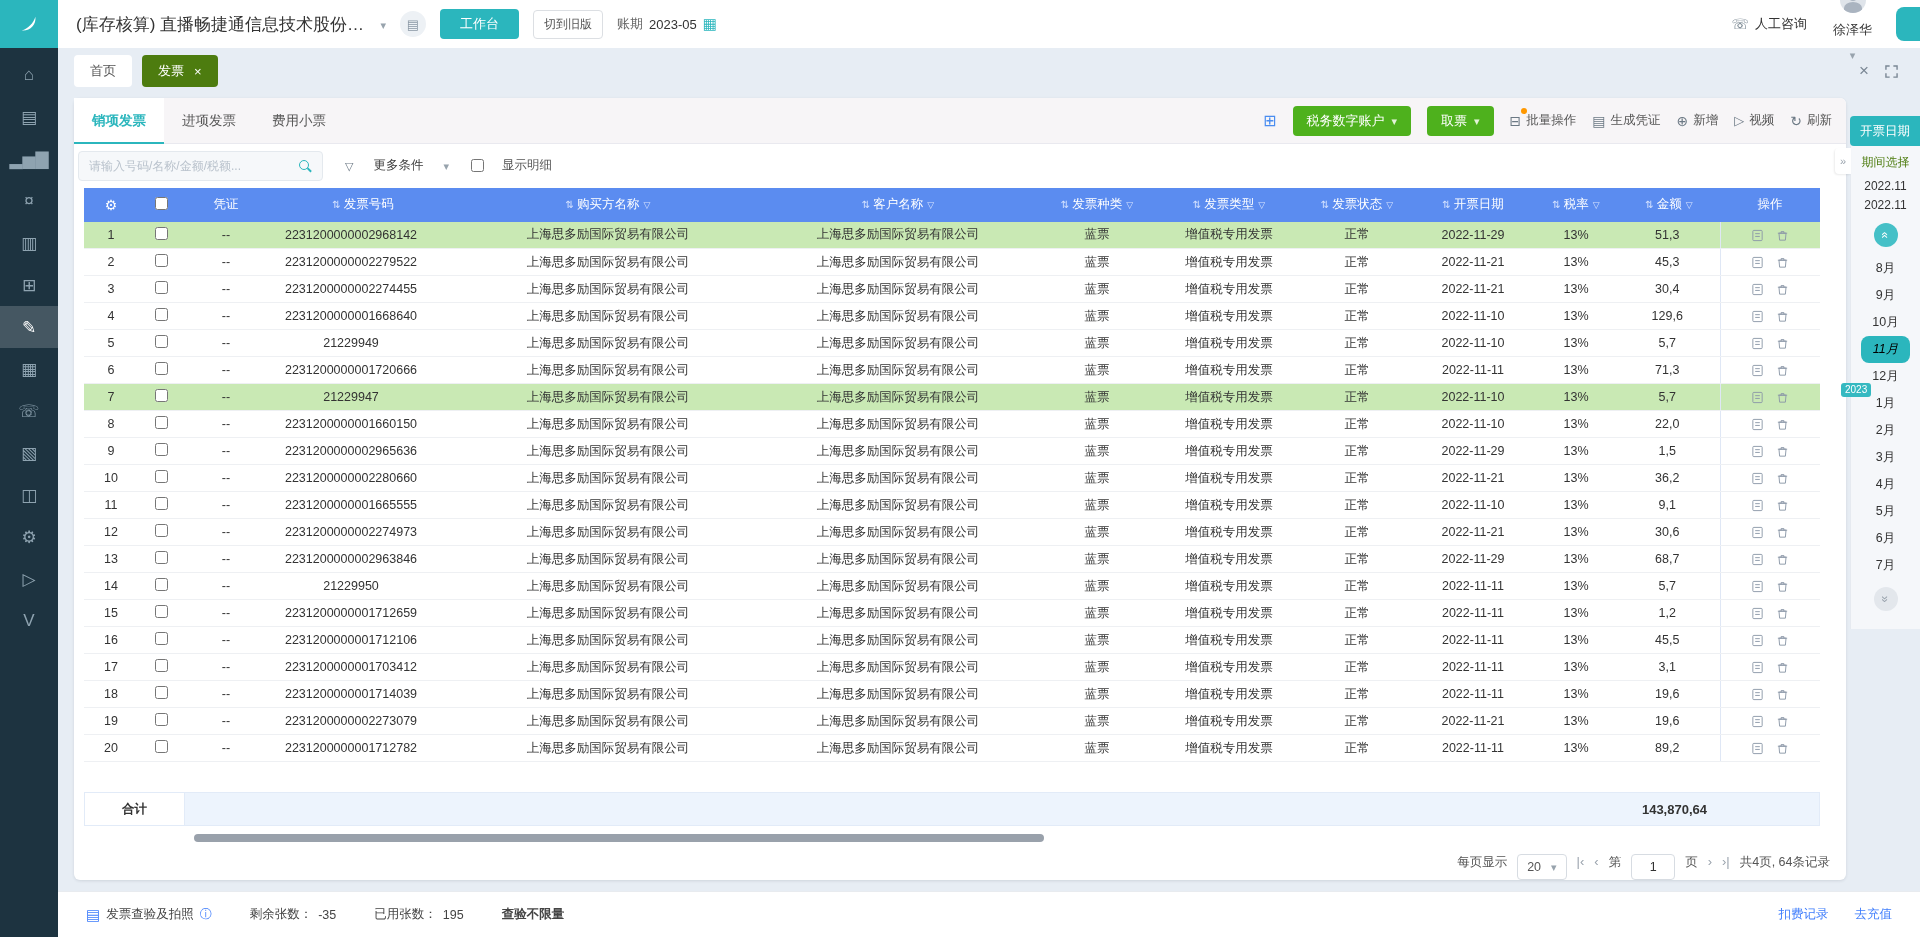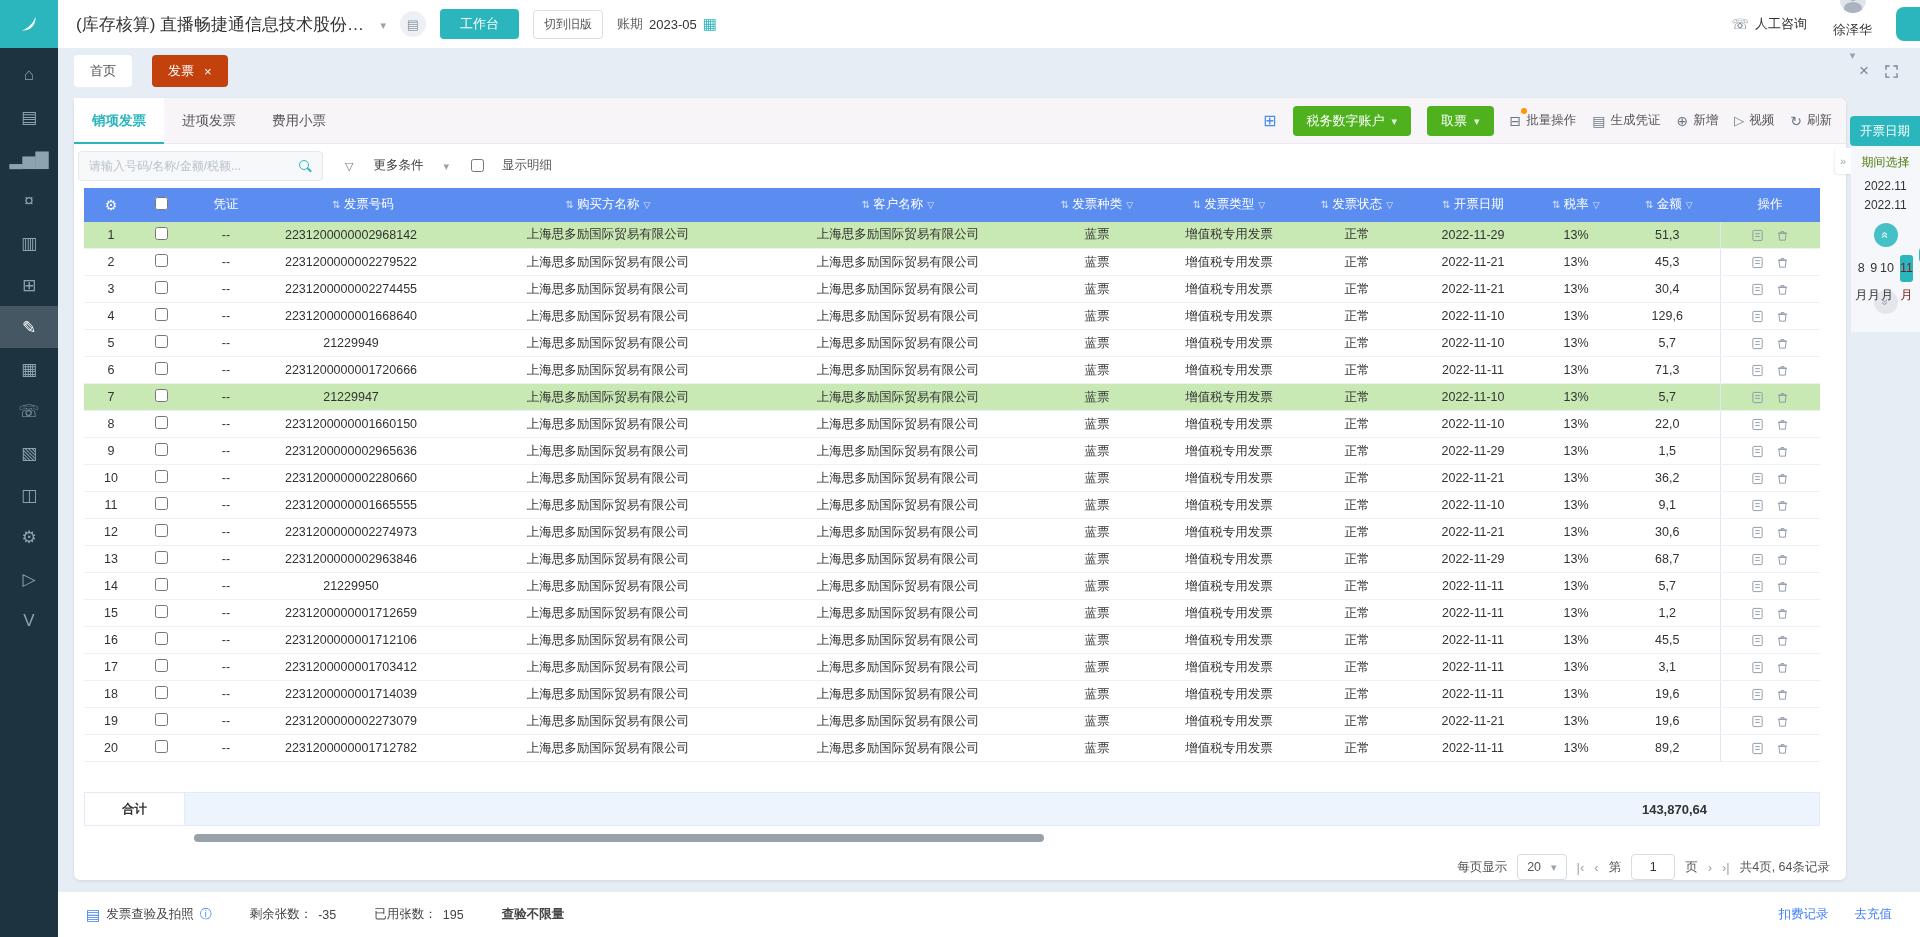--- a/index.html
+++ b/index.html
@@ -32,21 +32,21 @@
   .i-bell::before { content:"☏"; color:#5a6b78; font-size:14px; }
   .user { display:flex; align-items:center; gap:8px; cursor:pointer;flex-direction:column; }
   .avatar { width:26px; height:26px; border-radius:50%; background:#dfe4ea; position:relative; overflow:hidden; }
   .avatar::before { content:''; position:absolute; width:10px; height:10px; border-radius:50%; background:#aab4c0; left:8px; top:4px; }
   .avatar::after { content:''; position:absolute; width:18px; height:12px; border-radius:50% 50% 0 0; background:#aab4c0; left:4px; top:15px; }
   .corner-pill { position:absolute; right:0; top:7px; width:24px; height:34px; background:#2bb6bd; border-radius:8px 0 0 8px; z-index:40; cursor:pointer; }
 
   
   .tabrow { height:46px; display:flex; align-items:center; padding:0 22px 0 16px; gap:10px; }
   .tab { height:32px; padding:0 16px; border-radius:4px; background:#fff; color:#555; display:flex; align-items:center; gap:10px; font-size:13px; cursor:pointer; }
-  .tab.active { background:#c2410c; color:#fff;margin-left:10px; }
+  .tab.active { background:#4d7c0f; color:#fff; }
   .tab .x::before { content:"×"; font-size:13px; }
   .tabrow-right { margin-left:auto; display:flex; gap:16px; align-items:center; color:#7a8794; }
   .i-close-all::before { content:"×"; font-size:17px; }
 
   
   .content { flex:1; position:relative; padding:4px 74px 0 16px; }
   .card { background:#fff; border-radius:6px; height:782px; box-shadow:0 1px 3px rgba(31,45,61,.12); display:flex; flex-direction:column; }
 
   
   .strip { height:46px; background:#f7f5f7; border-bottom:1px solid #e9e9ef; border-radius:6px 6px 0 0; display:flex; align-items:center; padding:0 14px 0 0; }
@@ -95,21 +95,21 @@
   .dim { color:#666; }
 
   
   .total-row { display:flex; width:1736px; margin:30px 0 0 10px; height:34px; background:#edf4fd; border:1px solid #e2ebf8; align-items:center; }
   .total-label { width:100px; background:#fff; border-right:1px solid #e2ebf8; height:100%; display:flex; align-items:center; justify-content:center; font-weight:bold; color:#333; font-size:12.5px; }
   .total-amount { margin-left:auto; padding-right:112px; font-weight:bold; font-size:13px; }
 
   .hscroll { height:8px; width:850px; background:#99a1ab; border-radius:4px; margin:8px 0 0 120px; cursor:pointer; }
 
   
-  .pager { display:flex; align-items:center; justify-content:flex-end; gap:10px; padding:12px 16px 0 0; color:#555; font-size:12.5px; }
+  .pager { display:flex; align-items:flex-start; justify-content:flex-end; gap:10px; padding:12px 16px 0 0; color:#555; font-size:12.5px; }
   .select-box { border:1px solid #d7dce2; border-radius:4px; height:26px; display:flex; align-items:center; gap:10px; padding:0 9px; background:#fff; cursor:pointer; }
   .page-input { width:44px; height:26px; border:1px solid #d7dce2; border-radius:4px; text-align:center; font-size:12.5px; color:#333; }
   .pg-ico { color:#9aa3ad; font-size:13px; cursor:pointer; }
   .i-first::before { content:"|‹"; }
   .i-prev::before { content:"‹"; }
   .i-next::before { content:"›"; }
   .i-last::before { content:"›|"; }
 
   
   .statusbar { height:46px; background:#fff; border-top:1px solid #e8ebef; display:flex; align-items:center; padding:0 28px; gap:38px; font-size:12.5px; color:#444; }
@@ -126,23 +126,23 @@
   .dp-body { background:#f5f7fa; padding:8px 4px 10px; position:relative; border-left:1px solid #e6eaf0; }
   .dp-range { text-align:center; font-size:12px; color:#4d7c0f; margin-bottom:6px; }
   .dp-handle { position:absolute; left:-16px; top:2px; width:16px; height:26px; background:#fff; border-radius:4px 0 0 4px; color:#9aa3ad; font-size:11px; display:flex; align-items:center; justify-content:center; cursor:pointer; box-shadow:-1px 1px 2px rgba(0,0,0,.08); }
   .dp-period { text-align:center; font-size:12px; color:#333; line-height:19px; cursor:pointer; }
   .dp-scroll { width:24px; height:24px; border-radius:50%; margin:8px auto; display:flex; align-items:center; justify-content:center; cursor:pointer; }
   .dp-scroll.up { background:#45c0c7; color:#fff; }
   .dp-scroll.down { background:#e3e7ec; color:#97a1ab; }
   .dp-scroll span { display:inline-block; font-size:12px; }
   .dp-scroll.up span { transform:rotate(90deg); }
   .dp-scroll.down span { transform:rotate(90deg); }
-  .month-list { display:flex; flex-direction:row; }
+  .month-list { display:flex; flex-direction:column; }
   .month { height:27px; line-height:27px; text-align:center; font-size:12.5px; color:#333; cursor:pointer; position:relative; }
-  .month.active { background:#2bb6bd; color:#7f1d1d; border-radius:3px; margin:0 6px; }
+  .month.active { background:#2bb6bd; color:#000000; border-radius:8px; margin:0 6px;font-style:italic; }
   .year-badge { position:absolute; left:-14px; top:-7px; background:#35b9c1; color:#fff; font-size:10px; padding:1px 4px; border-radius:3px; line-height:12px; }
 </style>
 </head>
 <body>
 
 <aside class="sidebar">
   <div class="logo">
     <svg viewBox="0 0 24 24" width="22" height="22">
       <path d="M4 19 C11 17 17 11 19 4 C20 13 13 20 4 19 Z" fill="#ffffff"></path>
     </svg>

